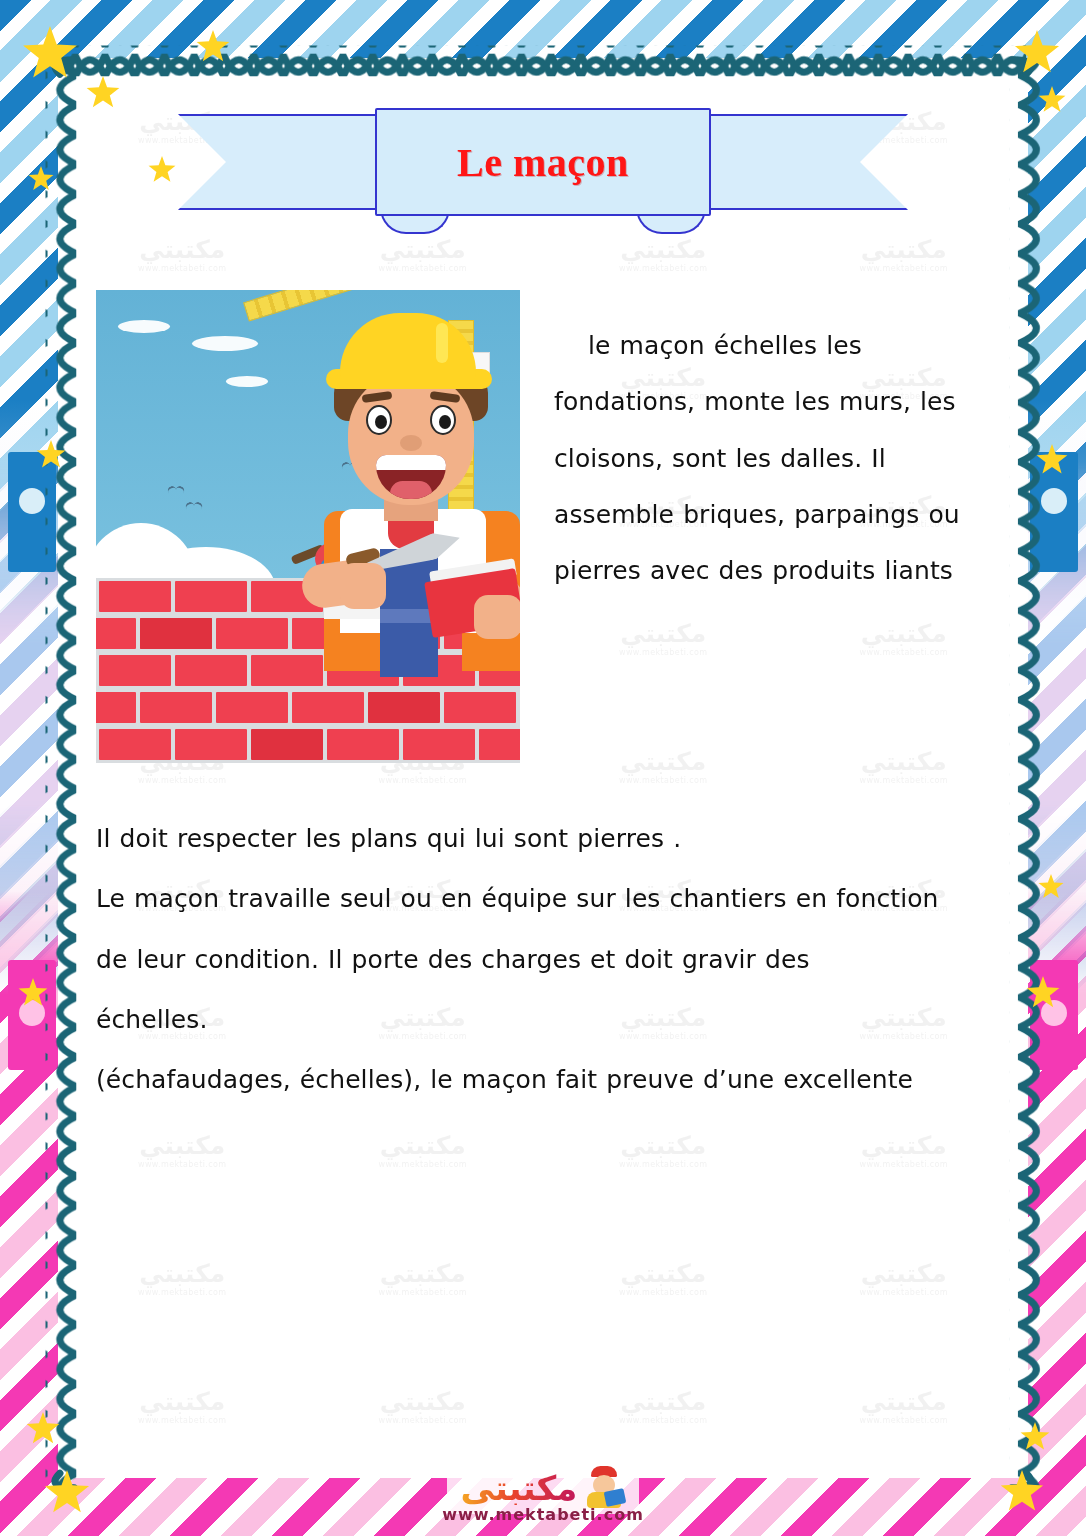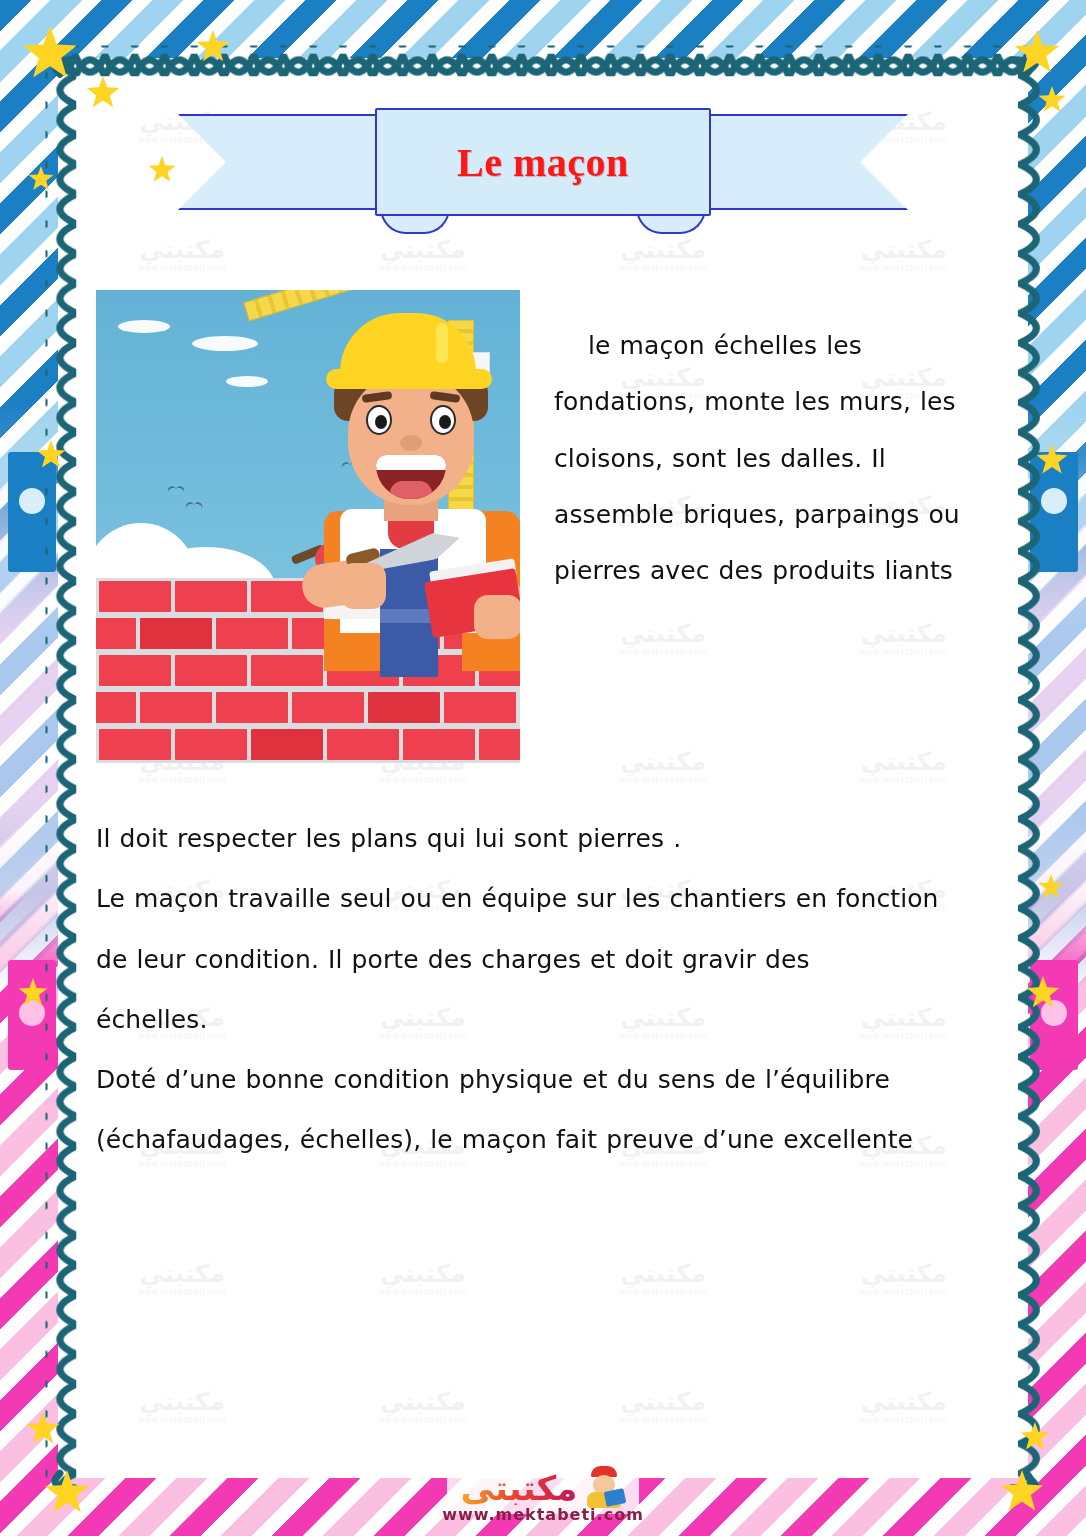--- a/index.html
+++ b/index.html
@@ -682,21 +682,20 @@
       </div>
     </div>
 
     <div class="body-block">
       <p class="ptext">Il doit respecter les plans qui lui sont pierres .</p>
 
       <p class="ptext">Le maçon travaille seul ou en équipe sur les chantiers en fonction</p>
       <p class="ptext">de leur condition. Il porte des charges et doit gravir des</p>
       <p class="ptext">échelles.</p>
 
-      <p class="ptext">Doté d’une bonne condition physique et du sens de l’équilibre</p>
       <p class="ptext">(échafaudages, échelles), le maçon fait preuve d’une excellente</p>
     </div>
   </div>
 
   <div class="footer">
     <div class="logo">
       <span class="logo-ar">مكتبتي</span>
       <span class="logo-kid">
         <span class="kid-cap"></span>
         <span class="kid-head"></span>

